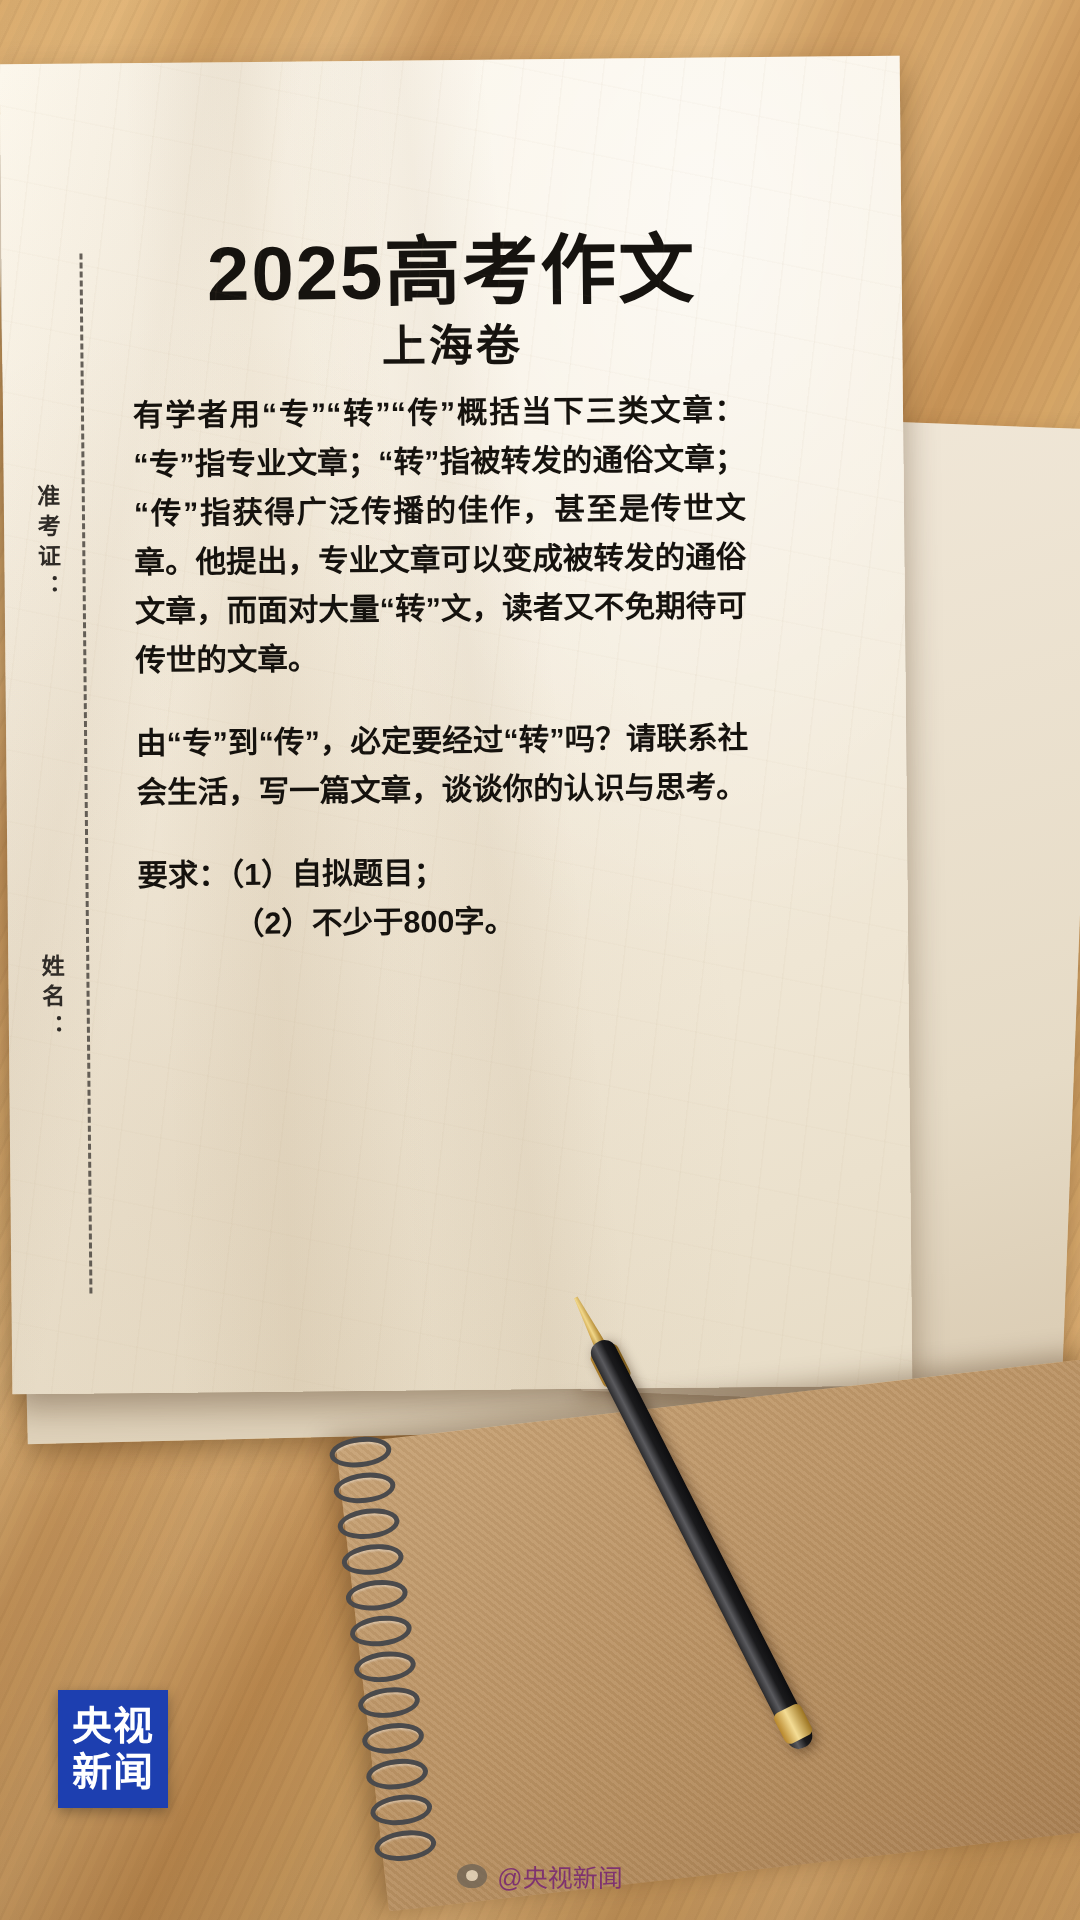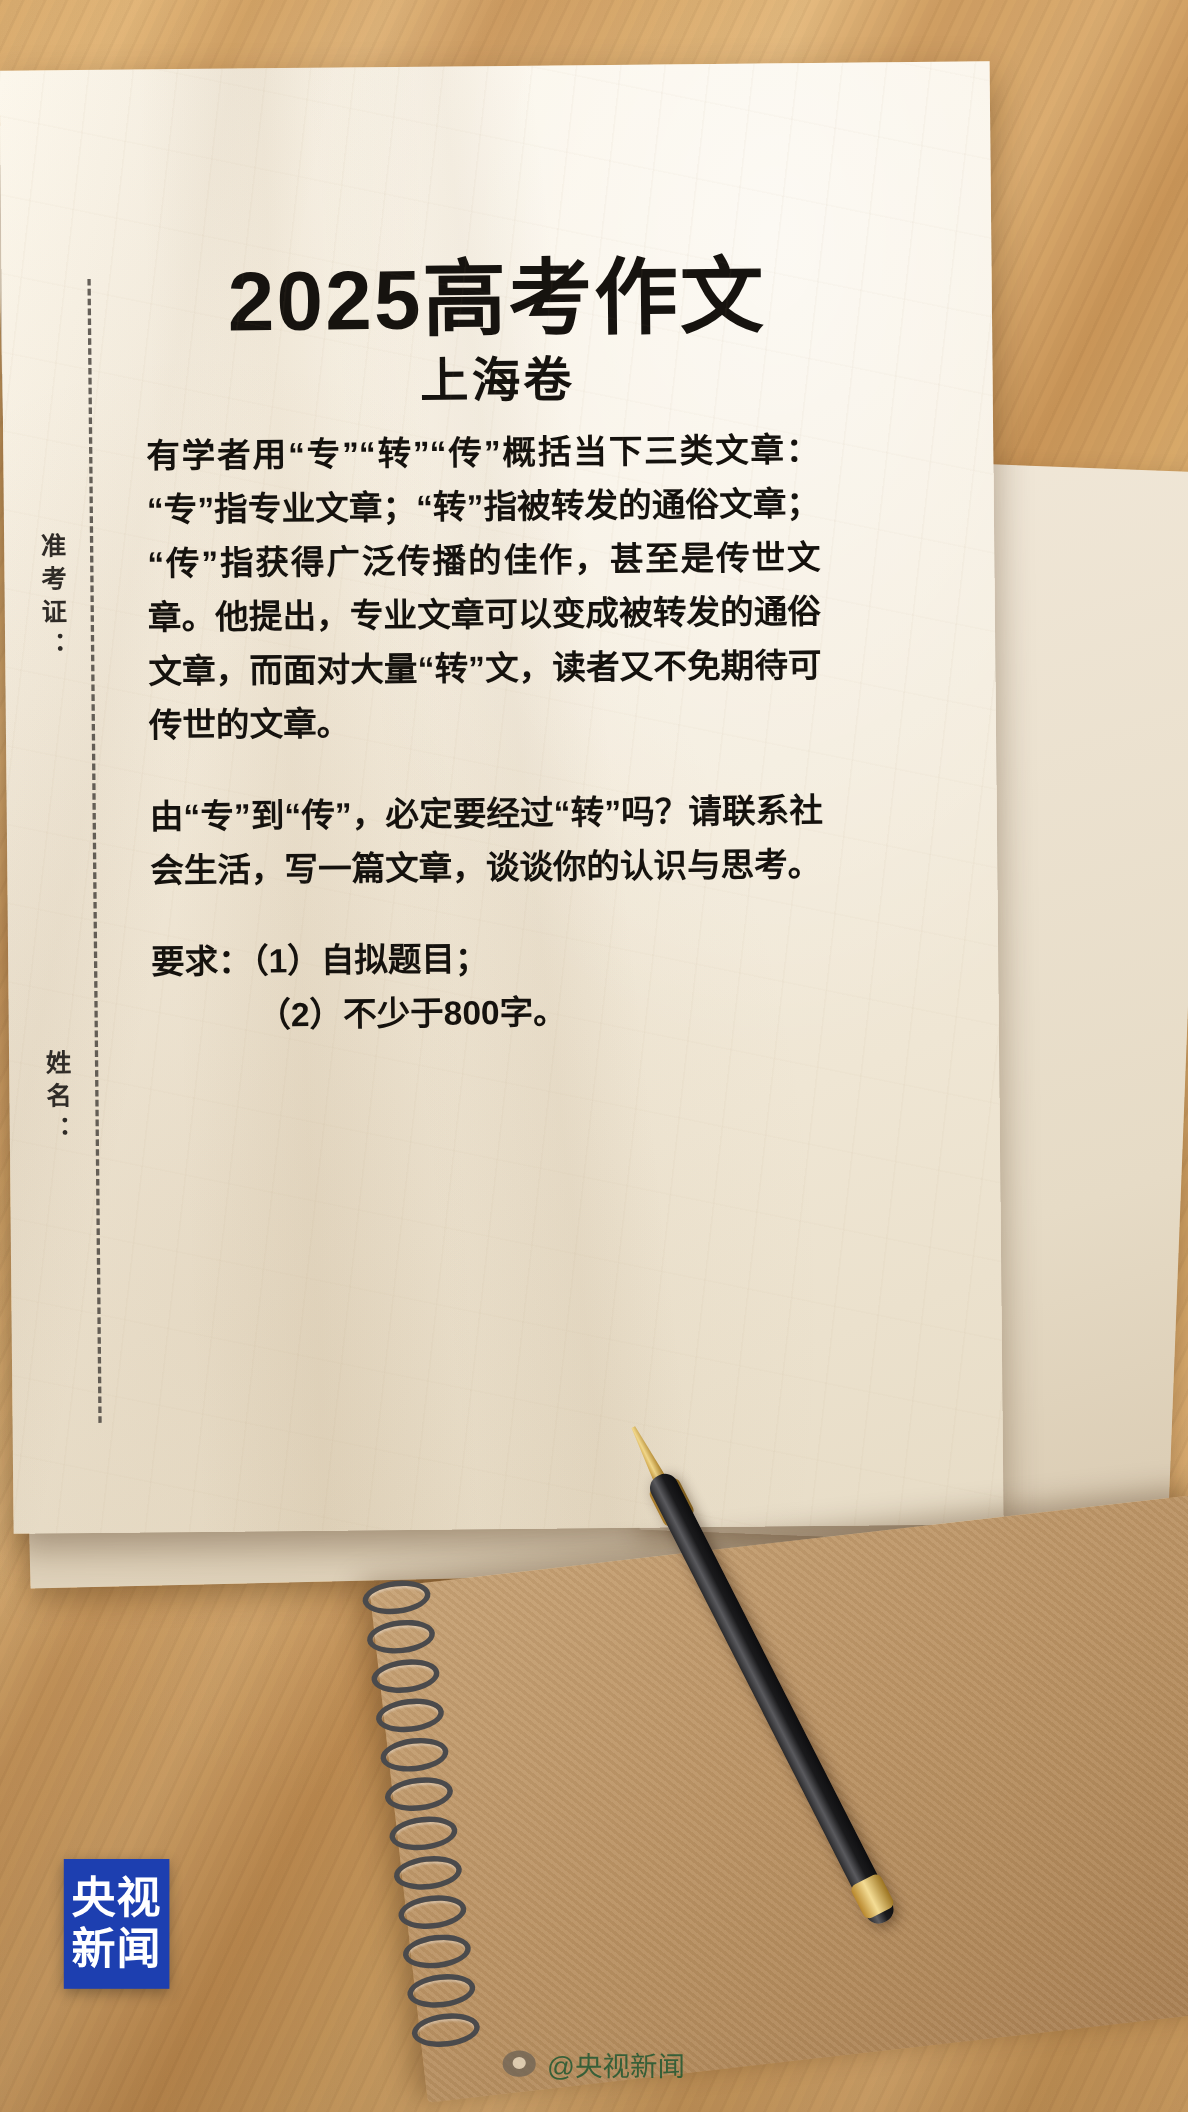--- a/index.html
+++ b/index.html
@@ -268,21 +268,21 @@
     height: 34px;
     border-radius: 6px;
     background: linear-gradient(90deg, #b8872c, #f4dc94 45%, #9b7320);
   }
 
   
   .logo {
     position: absolute;
     left: 58px;
     top: 1690px;
-    width: 96px;
+    width: 110px;
     height: 118px;
     background: #1d3fb0;
     display: flex;
     align-items: center;
     justify-content: center;
     box-shadow: 0 4px 12px rgba(0,0,0,.3);
   }
   .logo-text {
     color: #ffffff;
     font-size: 40px;
@@ -297,21 +297,21 @@
   
   .watermark {
     position: absolute;
     left: 0;
     right: 0;
     bottom: 26px;
     display: flex;
     align-items: center;
     justify-content: center;
     gap: 10px;
-    color: #14532d;
+    color: #701a75;
     font-size: 25px;
     opacity: .78;
   }
   .weibo-eye {
     width: 30px;
     height: 24px;
     border-radius: 50% 50% 48% 48%;
     background: #6f6456;
     position: relative;
   }

